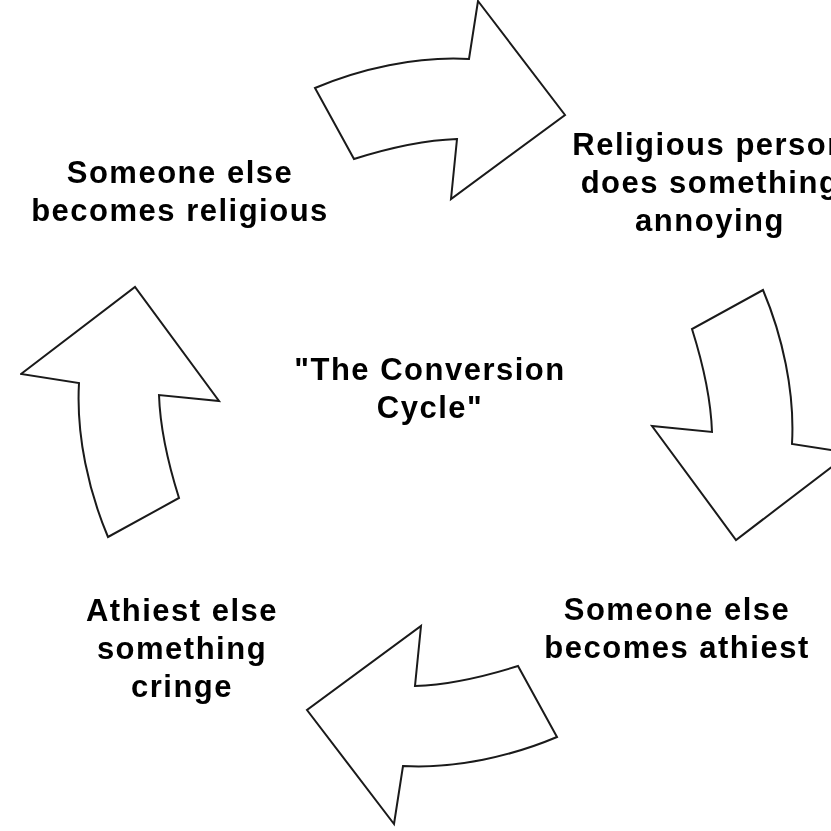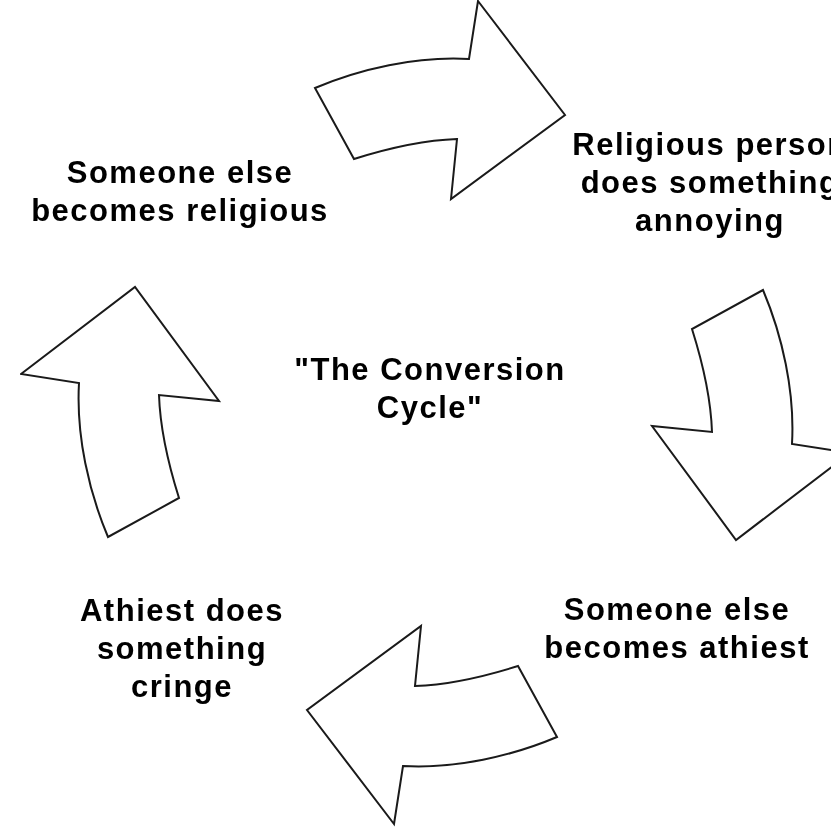--- a/index.html
+++ b/index.html
@@ -67,17 +67,17 @@
   <div class="label label-top-right">Religious person
 does something
 annoying</div>
 
   <div class="label label-center">"The Conversion
 Cycle"</div>
 
   <div class="label label-bottom-right">Someone else
 becomes athiest</div>
 
-  <div class="label label-bottom-left">Athiest does
+  <div class="label label-bottom-left">Athiest else
 something
 cringe</div>
 
 </div>
 
 </body></html>

